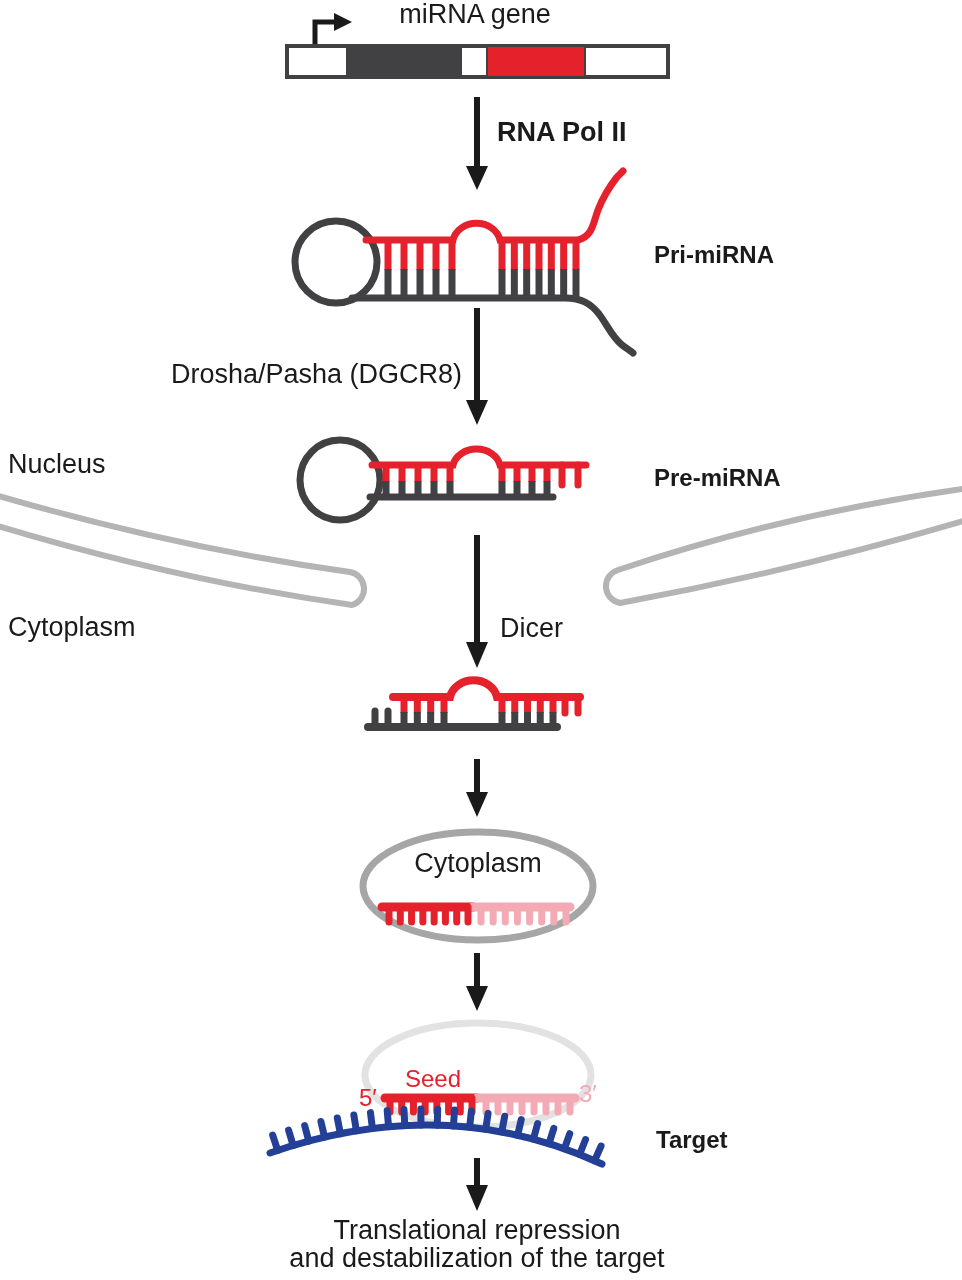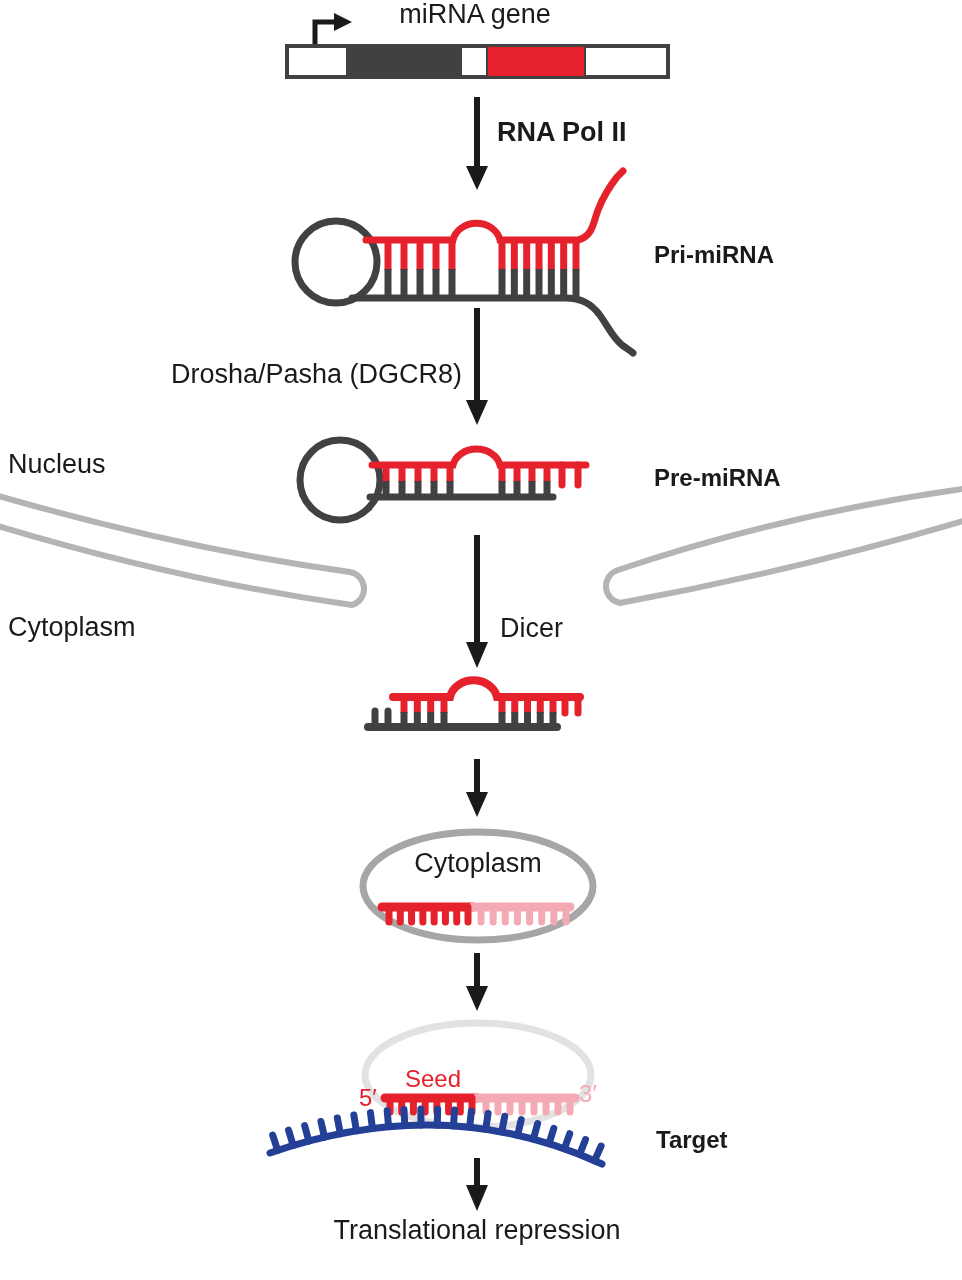--- a/index.html
+++ b/index.html
@@ -260,13 +260,14 @@
   <div class="lbl" style="left:8px;top:450px;">Nucleus</div>
   <div class="lbl bold" style="left:654px;top:465px;">Pre-miRNA</div>
   <div class="lbl" style="left:8px;top:581px;margin-top:32px;">Cytoplasm</div>
   <div class="lbl" style="left:500px;top:614px;">Dicer</div>
   <div class="lbl center" style="left:378px;top:849px;width:200px;">Cytoplasm</div>
   <div class="lbl small red-t" style="left:405px;top:1066px;">Seed</div>
   <div class="lbl small red-t" style="left:359px;top:1085px;">5′</div>
   <div class="lbl small pink-t" style="left:579px;top:1081px;">3′</div>
   <div class="lbl bold" style="left:656px;top:1127px;">Target</div>
   <div class="lbl center" style="left:177px;top:1216px;width:600px;">Translational repression</div>
+  <div class="lbl center" style="left:177px;top:1244px;width:600px;">and destabilization of the target</div>
 </div>
 
 </body></html>

